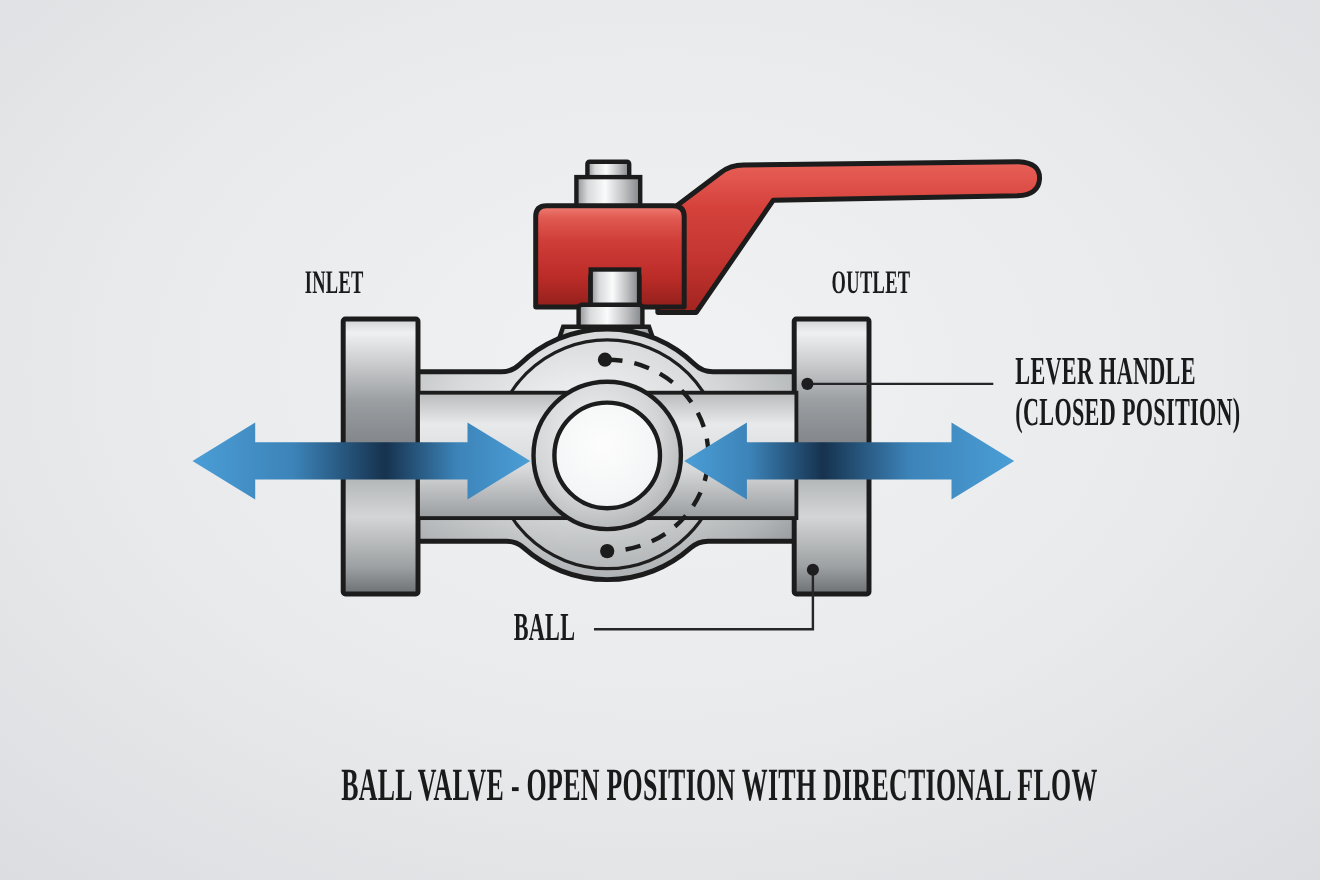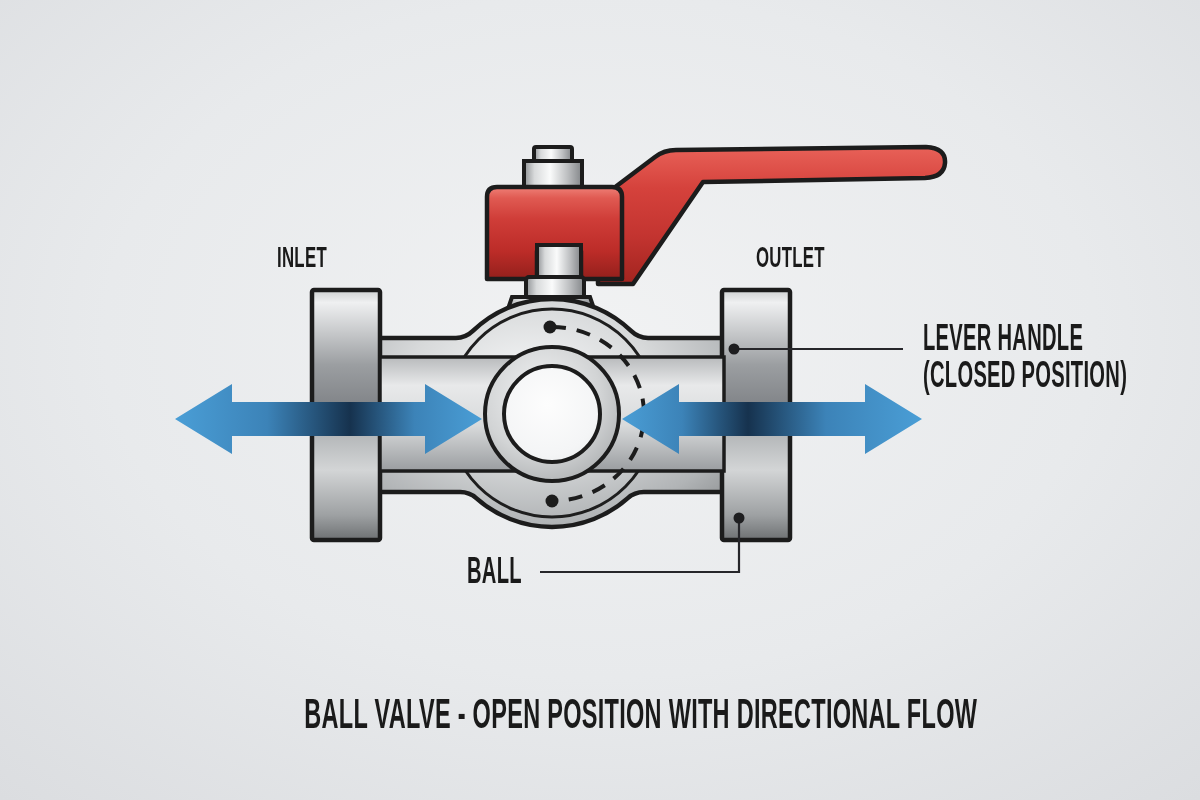--- a/index.html
+++ b/index.html
@@ -9,20 +9,21 @@
     height: 800px;
     overflow: hidden;
     font-family: "Liberation Sans", sans-serif;
   }
   .stage {
     position: relative;
     width: 1200px;
     height: 800px;
     background:
       radial-gradient(ellipse 900px 620px at 50% 42%, #f1f2f3 0%, #e8eaec 55%, #dbdde0 100%);
+    font-family: Liberation Serif, serif;
   }
   .stage svg {
     position: absolute;
     left: 0;
     top: 0;
   }
   .lbl {
     position: absolute;
     font-weight: 700;
     color: #1a1a1a;

